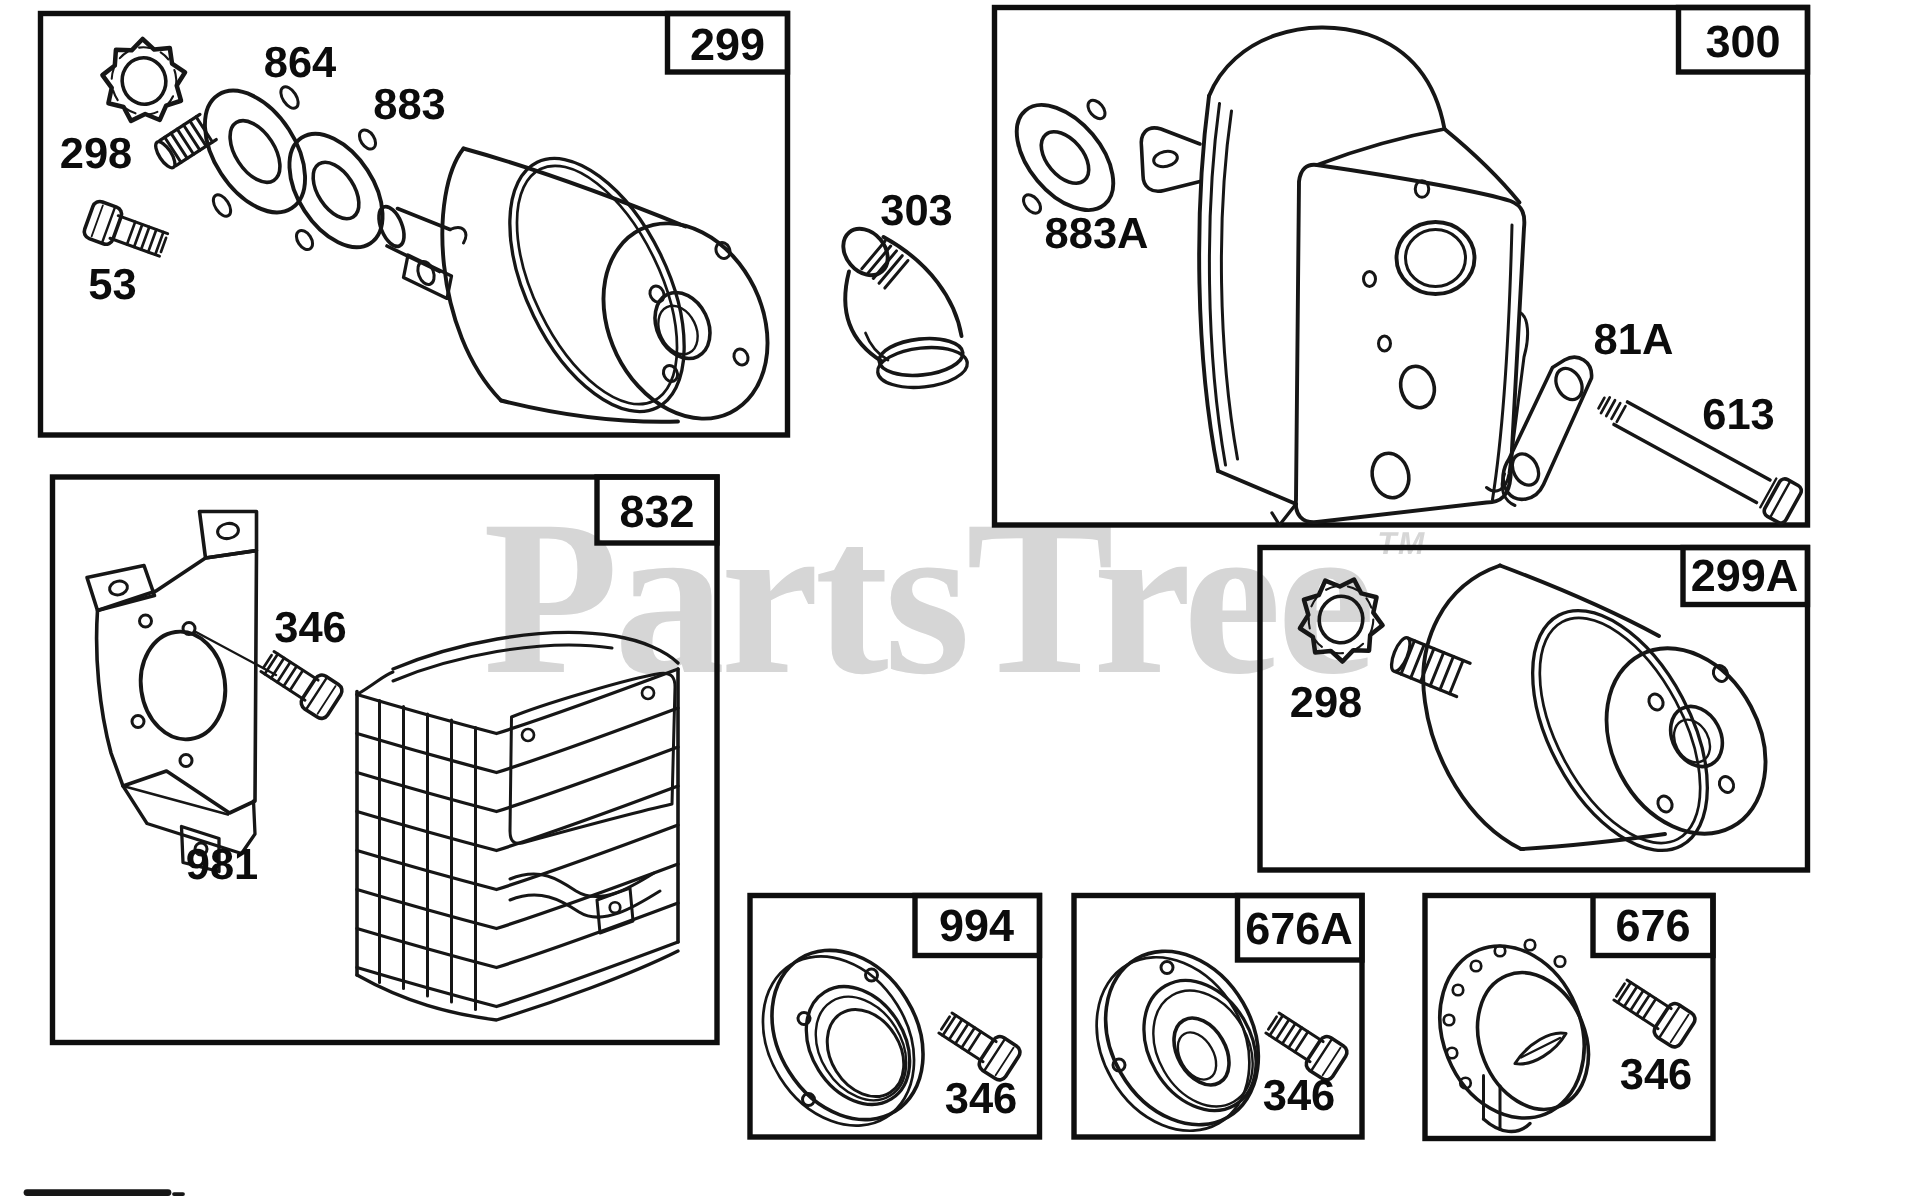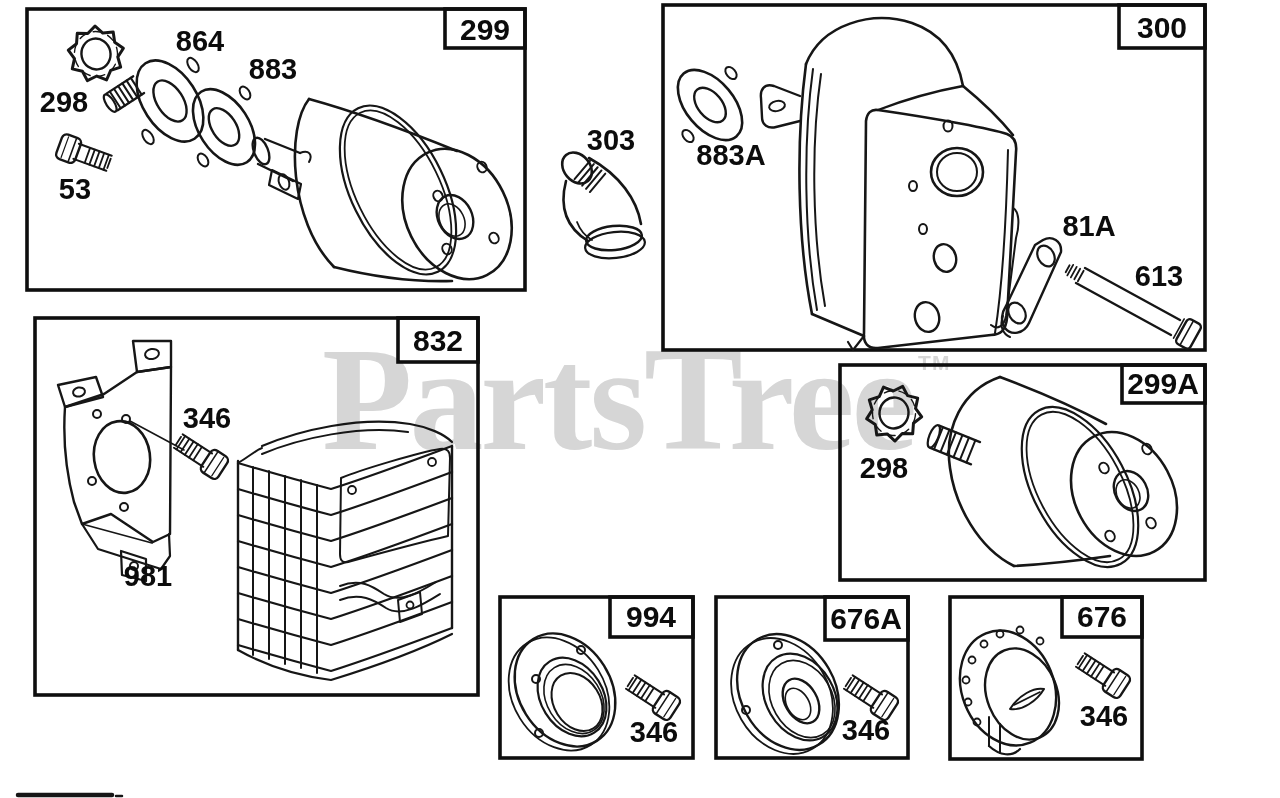--- a/index.html
+++ b/index.html
@@ -3,21 +3,21 @@
 <meta charset="utf-8">
 <style>
   html,body{margin:0;padding:0;background:#ffffff;}
   .stage{position:relative;width:1280px;height:798px;background:#ffffff;overflow:hidden;
          font-family:"Liberation Sans",sans-serif;}
   .watermark{position:absolute;left:322px;top:325px;z-index:1;display:flex;align-items:flex-start;
              color:#d6d6d6;user-select:none;white-space:nowrap;}
   .wm-text{font-family:"Liberation Serif",serif;font-weight:700;font-size:148px;line-height:1;
            letter-spacing:-3px;}
   .wm-tm{font-family:"Liberation Sans",sans-serif;font-weight:700;font-size:21px;margin-top:26px;
-         margin-left:4px;letter-spacing:1px;}
+         margin-left:4px;letter-spacing:1px;font-style:italic;}
   svg.diagram{position:absolute;left:0;top:0;z-index:2;}
   .ln{stroke:#161616;fill:none;stroke-linecap:round;stroke-linejoin:round;}
   .box{stroke:#0e0e0e;fill:none;stroke-width:3.6;}
   .lblbox{stroke:#0e0e0e;fill:none;stroke-width:3.6;}
   .ref{font-family:"Liberation Sans",sans-serif;font-weight:bold;font-size:29px;fill:#0c0c0c;}
   .boxref{font-family:"Liberation Sans",sans-serif;font-weight:bold;font-size:30px;fill:#0c0c0c;}
 </style>
 </head>
 <body>
 

